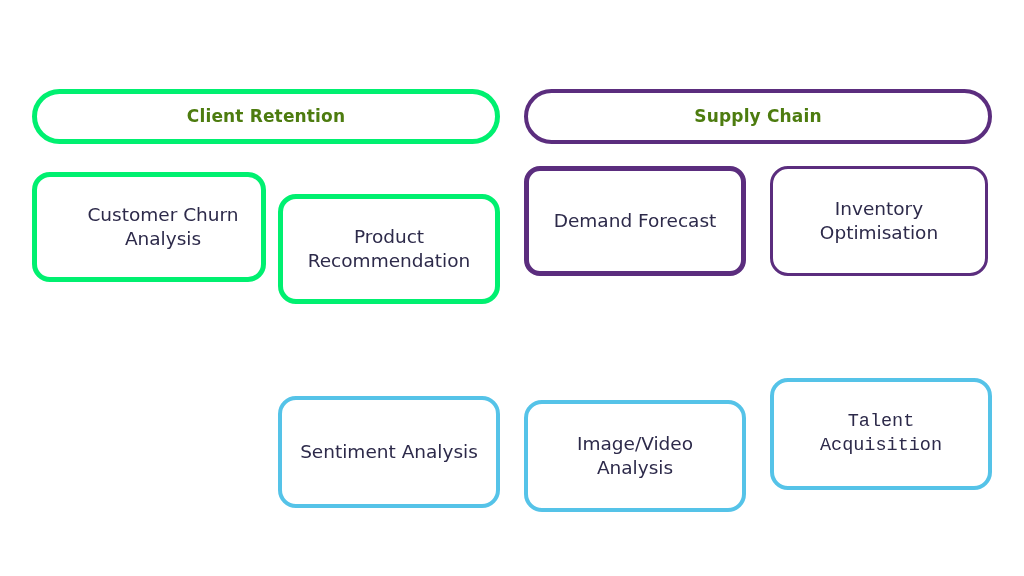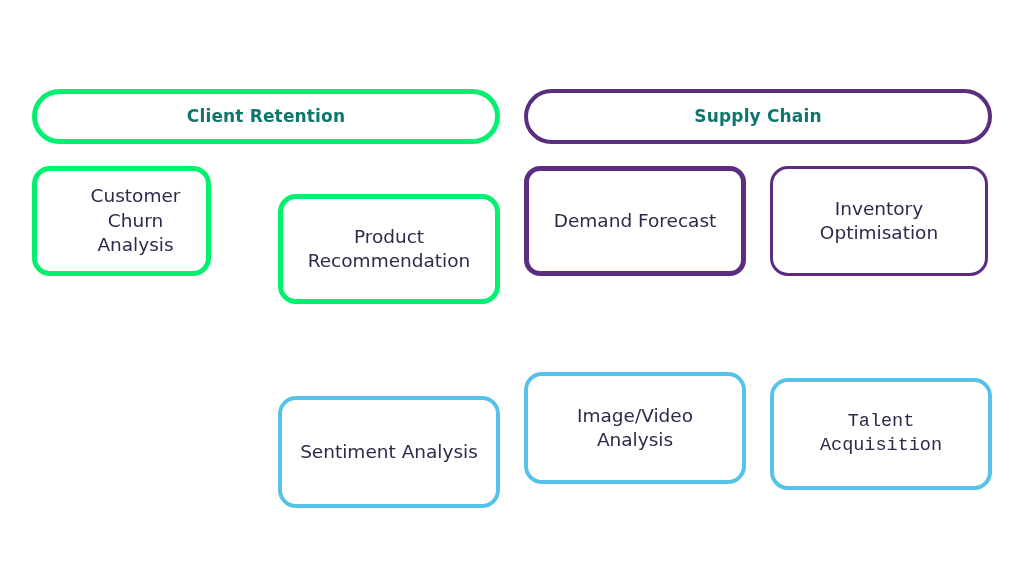--- a/index.html
+++ b/index.html
@@ -33,21 +33,21 @@
     border-radius: 999px;
     display: flex;
     align-items: center;
     justify-content: center;
     text-align: center;
   }
   .header-pill .pill-label {
     font-weight: bold;
     font-size: 17px;
     letter-spacing: 0.15px;
-    color: #0f766e;
+    color: #4d7c0f;
     line-height: 1.2;
   }
 
   .leaf-card {
     position: absolute;
     box-sizing: border-box;
     background: #ffffff;
     border-style: solid;
     border-radius: 18px;
     display: flex;
@@ -77,30 +77,30 @@
 
   
   .g-blue.header-pill { border-color: #55c3e8; border-width: 4px; }
   .g-blue.leaf-card   { border-color: #55c3e8; border-width: 4px; }
 
   
   
   #hdr-client-retention { left: 32px;  top: 89px;  width: 468px; height: 55px; }
   #hdr-supply-chain     { left: 524px; top: 89px;  width: 468px; height: 55px; }
   
-  #leaf-customer-churn      { left: 32px;  top: 166px; width: 179px; height: 110px; padding-left: 36px; }
+  #leaf-customer-churn      { left: 32px;  top: 172px; width: 234px; height: 110px; padding-left: 36px; }
   #leaf-product-recommendation { left: 278px; top: 166px; width: 222px; height: 110px; margin-top: 28px; }
   #leaf-demand-forecast     { left: 524px; top: 166px; width: 222px; height: 110px; border-radius: 16px; }
   #leaf-inventory-optimisation { left: 770px; top: 166px; width: 218px; height: 110px; }
   
   #hdr-business-insight { left: 32px; top: 301px; width: 960px; height: 54px; }
   
   #leaf-forecast-modelling  { left: 32px;  top: 378px; width: 222px; height: 112px; }
   #leaf-sentiment-analysis  { left: 278px; top: 396px; width: 222px; height: 112px; }
-  #leaf-image-video-analysis{ left: 524px; top: 372px; width: 222px; height: 112px; }
+  #leaf-image-video-analysis{ left: 524px; top: 400px; width: 222px; height: 112px; }
   #leaf-talent-acquisition  { left: 770px; top: 378px; width: 222px; height: 112px; font-family: Liberation Mono, monospace; }
 </style>
 </head>
 <body>
 
 <div id="canvas">
 
   <div class="header-pill g-green" id="hdr-client-retention">
     <span class="pill-label">Client Retention</span>
   </div>

